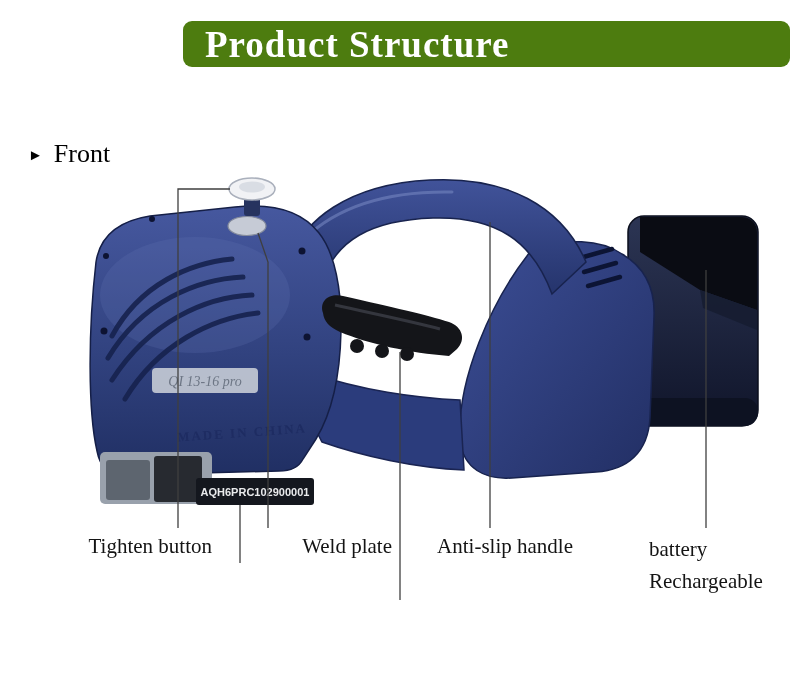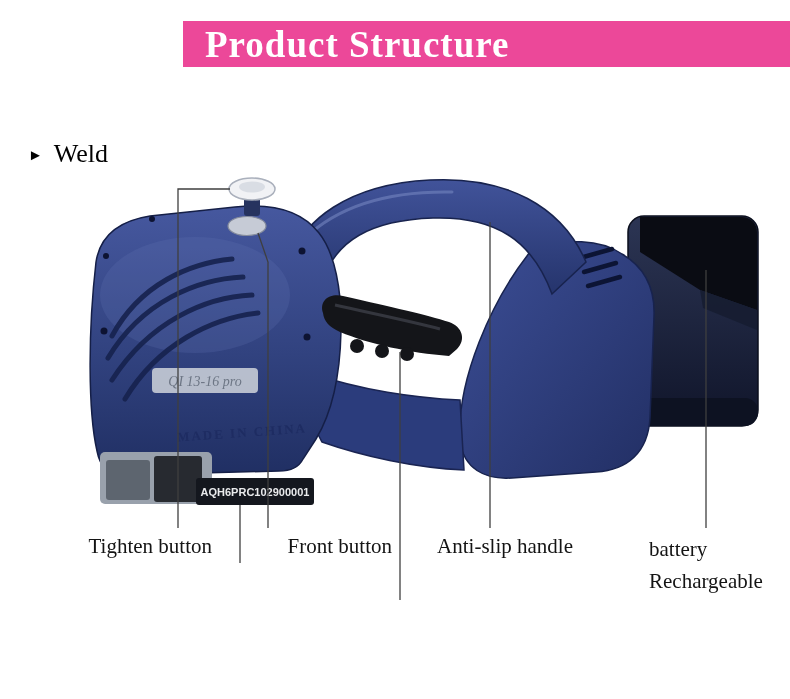--- a/index.html
+++ b/index.html
@@ -26,27 +26,27 @@
     line-height:26px; white-space:nowrap;
   }
   .callout-label.two-line { text-align:left; white-space:normal; }
   .callout-label.two-line span { display:block; line-height:32px; }
 </style>
 </head>
 <body>
 
 <div class="page">
 
-  <div class="banner" style="background:#ec4899;">
+  <div class="banner" style="background:#4d7c0f;border-radius:9px;">
     <h1 style="color: rgb(255, 255, 255);">Product Structure</h1>
   </div>
 
   <div class="front">
     <span class="tri">►</span>
-    <span>Weld</span>
+    <span>Front</span>
   </div>
 
   <svg class="svg-layer" width="790" height="699" viewBox="0 0 790 699">
     <defs>
       <linearGradient id="gBody" x1="0" y1="0" x2="0" y2="1">
         <stop offset="0" stop-color="#46589f"></stop>
         <stop offset="0.55" stop-color="#31427f"></stop>
         <stop offset="1" stop-color="#202f63"></stop>
       </linearGradient>
       <linearGradient id="gHandle" x1="0" y1="0" x2="0" y2="1">
@@ -131,21 +131,21 @@
       <polyline points="258,233 268,262 268,528"></polyline>
       <polyline points="240,505 240,563"></polyline>
       <polyline points="400,352 400,600"></polyline>
       <polyline points="490,222 490,528"></polyline>
       <polyline points="706,270 706,528"></polyline>
     </g>
   </svg>
 
   <div class="callout-label" style="left:52px; top:533px; width:160px;">Tighten button</div>
 
-  <div class="callout-label" style="left:252px; top:533px; width:140px;">Front button</div>
+  <div class="callout-label" style="left:252px; top:533px; width:140px;">Weld plate</div>
 
 
 
   <div class="callout-label" style="left:418px; top:533px; width:155px;">Anti-slip handle</div>
 
   <div class="callout-label two-line" style="left:649px; top:533px; width:140px;">
     <span>battery</span>
     <span>Rechargeable</span>
   </div>
 

